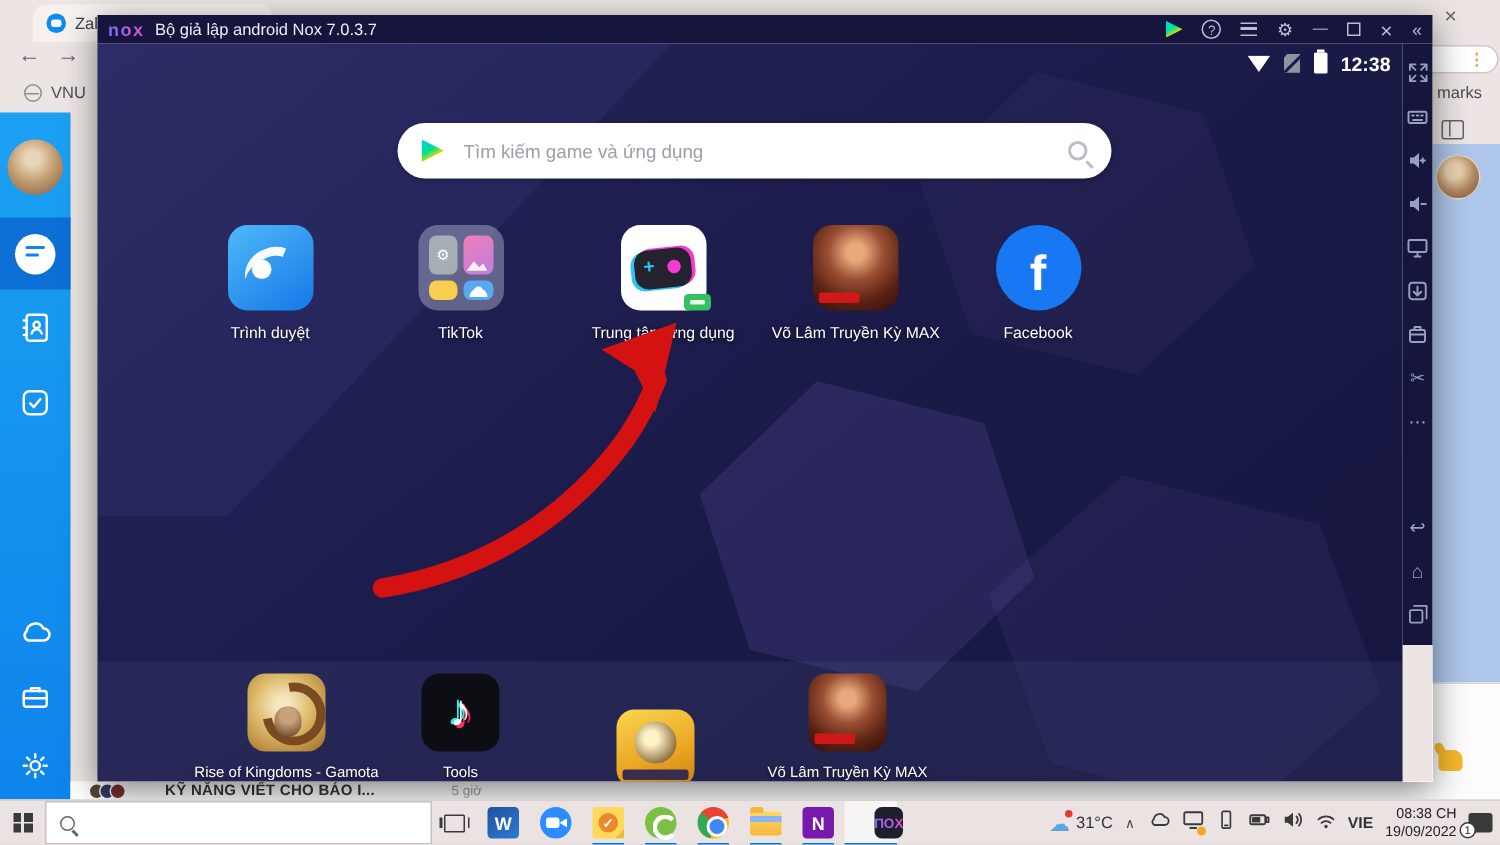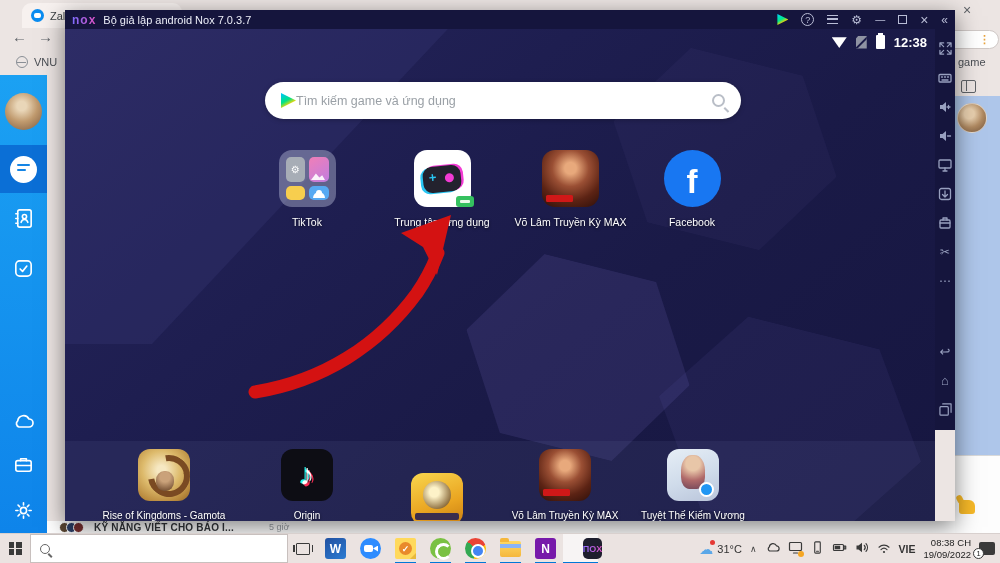--- a/index.html
+++ b/index.html
@@ -34,21 +34,21 @@
   
   .zalo-sidebar { position:absolute; left:0; top:75px; width:47px; height:458px; background:linear-gradient(180deg,#1ba1f3 0%,#0e84ea 100%); }
   .z-avatar { position:absolute; left:5px; top:18px; width:37px; height:37px; border-radius:50%; background:radial-gradient(circle at 45% 35%, #e9d6b8 15%, #c09a6e 50%, #7b5a40 100%); }
   .z-active { position:absolute; left:0; top:70px; width:47px; height:48px; background:#0b6fd6; display:flex; align-items:center; justify-content:center; }
   .z-bubble { width:27px; height:27px; border-radius:50%; background:#fff; position:relative; }
   .z-bubble i { position:absolute; left:7px; height:2.4px; background:#1585e5; border-radius:2px; }
   .z-item { position:absolute; left:0; width:47px; height:34px; display:flex; align-items:center; justify-content:center; }
   .z-item svg { stroke:#fff; fill:none; stroke-width:1.7; stroke-linecap:round; stroke-linejoin:round; }
 
   
-  .chat-strip { position:absolute; left:47px; top:521px; width:908px; height:12px; background:#fff; overflow:hidden; display:flex; align-items:flex-start; gap:9px; padding:1px 0 0 12px; }
+  .chat-strip { position:absolute; left:47px; top:521px; width:908px; height:12px; background:#fff; overflow:hidden; display:flex; align-items:flex-start; gap:25px; padding:1px 0 0 12px; }
   .cs-avatars { width:26px; height:11px; position:relative; flex:0 0 auto; }
   .cs-avatars i { position:absolute; width:11px; height:11px; border-radius:50%; border:1px solid #fff; }
   .cs-title { font-size:10px; font-weight:bold; color:#33363b; white-space:nowrap; letter-spacing:.2px; }
   .cs-time { font-size:9px; color:#9aa0a6; margin-left:26px; }
 
   
   .nox-window { position:absolute; left:65px; top:10px; width:890px; height:511px; box-shadow:0 6px 22px rgba(0,0,0,.5); z-index:10; }
   .nox-titlebar { height:19px; background:#15153d; display:flex; align-items:center; padding:0 7px; gap:7px; }
   .nox-logo { font-size:12px; font-weight:bold; letter-spacing:1px; background:linear-gradient(90deg,#7b6cff,#e052c4); -webkit-background-clip:text; background-clip:text; color:transparent; }
   .nox-title { color:#eceef8; font-size:11px; white-space:nowrap; }
@@ -70,21 +70,21 @@
   .dock-band { position:absolute; left:0; bottom:0; width:870px; height:80px; background:rgba(130,135,190,.10); }
 
   .statusbar { position:absolute; top:0; right:0; height:26px; display:flex; align-items:center; gap:9px; padding-right:8px; color:#fff; z-index:4; }
   .st-wifi { width:15px; height:12px; background:#fff; clip-path:polygon(50% 100%,0 10%,100% 10%); }
   .st-nosim { width:11px; height:13px; background:#8f93a3; clip-path:polygon(0 25%,25% 0,100% 0,100% 100%,0 100%); position:relative; }
   .st-nosim::after { content:""; position:absolute; left:5px; top:-2px; width:1.6px; height:17px; background:#1a1a47; transform:rotate(45deg); }
   .st-batt { width:9px; height:14px; background:#fff; border-radius:1px; position:relative; }
   .st-batt::before { content:""; position:absolute; left:2px; top:-2px; width:5px; height:2px; background:#fff; }
   .st-time { font-size:13px; font-weight:bold; }
 
-  .search-pill { position:absolute; left:200px; top:53px; width:476px; height:37px; background:#fff; border-radius:19px; display:flex; align-items:center; padding:0 16px; box-shadow:0 1px 5px rgba(0,0,0,.25); z-index:4; }
+  .search-pill { position:absolute; left:200px; top:53px; width:476px; height:37px; background:#fff; border-radius:19px; display:flex; align-items:center; gap:13px; padding:0 16px; box-shadow:0 1px 5px rgba(0,0,0,.25); z-index:4; }
   .sp-play { width:15px; height:15px; clip-path:polygon(0 0,100% 50%,0 100%); background:linear-gradient(150deg,#00c3ff 0%,#00e287 45%,#ffd600 70%,#ff3a44 100%); flex:0 0 auto; }
   .sp-input { flex:1; border:none; outline:none; font-size:12.5px; color:#7d838c; background:transparent; font-family:"Liberation Sans",sans-serif; }
   .sp-input::placeholder { color:#9aa0a6; }
   .sp-mag { width:13px; height:13px; border:2px solid #b9bec7; border-radius:50%; position:relative; flex:0 0 auto; }
   .sp-mag::after { content:""; position:absolute; left:11px; top:11px; width:6px; height:2px; background:#b9bec7; transform:rotate(45deg); transform-origin:0 0; }
 
   .app { position:absolute; display:flex; flex-direction:column; align-items:center; gap:9px; z-index:3; }
   .app-label { font-size:10.5px; color:#fff; text-shadow:0 1px 3px rgba(0,0,0,.7); white-space:nowrap; }
   .ai { width:57px; height:57px; border-radius:13px; position:relative; flex:0 0 auto; }
   .dock .ai { width:52px; height:52px; border-radius:12px; }
@@ -209,21 +209,21 @@
 <div class="bookmark-row">
   <span class="globe-ic"></span>
   <span class="bookmark-label">VNU</span>
 </div>
 
 <div class="right-frag">
   <span class="rf-close">×</span>
   <div class="rf-pill">
     <span class="rf-pill-dots">⋮</span>
   </div>
-  <span class="rf-marks">game</span>
+  <span class="rf-marks">marks</span>
   <span class="rf-panel"></span>
   <div class="rf-chatbg"></div>
   <div class="rf-avatar"></div>
   <div class="rf-input">
     <span class="rf-thumb"></span>
   </div>
 </div>
 
 <div class="zalo-sidebar">
   <div class="z-avatar"></div>
@@ -306,20 +306,24 @@
         <span class="st-batt"></span>
         <span class="st-time">12:38</span>
       </div>
 
       <div class="search-pill">
         <span class="sp-play"></span>
         <input class="sp-input" placeholder="Tìm kiếm game và ứng dụng" style="">
         <span class="sp-mag"></span>
       </div>
 
+      <div class="app" style="left:60px;top:121px;width:110px">
+        <span class="ai ai-browser"></span>
+        <span class="app-label">Trình duyệt</span>
+      </div>
       <div class="app" style="left:187px;top:121px;width:110px">
         <span class="ai ai-tools">
           <span class="tile tile-gear">⚙</span>
           <span class="tile tile-photo"></span>
           <span class="tile tile-folder"></span>
           <span class="tile tile-person"></span>
         </span>
         <span class="app-label">TikTok</span>
       </div>
       <div class="app" style="left:317px;top:121px;width:120px">
@@ -335,41 +339,37 @@
         </span>
         <span class="app-label">Võ Lâm Truyền Kỳ MAX</span>
       </div>
       <div class="app" style="left:572px;top:121px;width:110px">
         <span class="ai ai-facebook">
             <span>f</span>
           </span>
         <span class="app-label">Facebook</span>
       </div>
 
-      <div class="app dock" style="left:36px;top:420px;width:126px">
+      <div class="app dock" style="left:63px;top:420px;width:126px">
         <span class="ai ai-rok"></span>
         <span class="app-label" style="font-size:10px">Rise of Kingdoms - Gamota</span>
       </div>
       <div class="app dock" style="left:187px;top:420px;width:110px">
         <span class="ai ai-tiktok">
             <span>♪</span>
           </span>
-        <span class="app-label" style="font-size:10px">Origin</span>
+        <span class="app-label" style="font-size:10px">Tools</span>
       </div>
       <div class="app dock" style="left:317px;top:444px;width:110px">
         <span class="ai ai-gunny"></span>
         <span class="app-label" style="font-size:10px">Gunny Origin</span>
       </div>
       <div class="app dock" style="left:437px;top:420px;width:126px">
         <span class="ai ai-vltk"></span>
         <span class="app-label" style="font-size:10px">Võ Lâm Truyền Kỳ MAX</span>
-      </div>
-      <div class="app dock" style="left:565px;top:420px;width:126px">
-        <span class="ai ai-ttkv"></span>
-        <span class="app-label" style="font-size:10px">Tuyệt Thế Kiếm Vương</span>
       </div>
 
       <svg class="arrow-svg" width="870" height="492" viewBox="0 0 870 492">
         <path d="M 190 363 C 258 352 314 316 352 264 C 361 251 368 237 373 224" stroke="#d41212" stroke-width="13" fill="none" stroke-linecap="round"></path>
         <path d="M 386 186 L 336 204 L 358 218 L 372 246 Z" fill="#d41212"></path>
       </svg>
     </div>
 
     <div class="nox-toolbar">
       <span class="ti">

